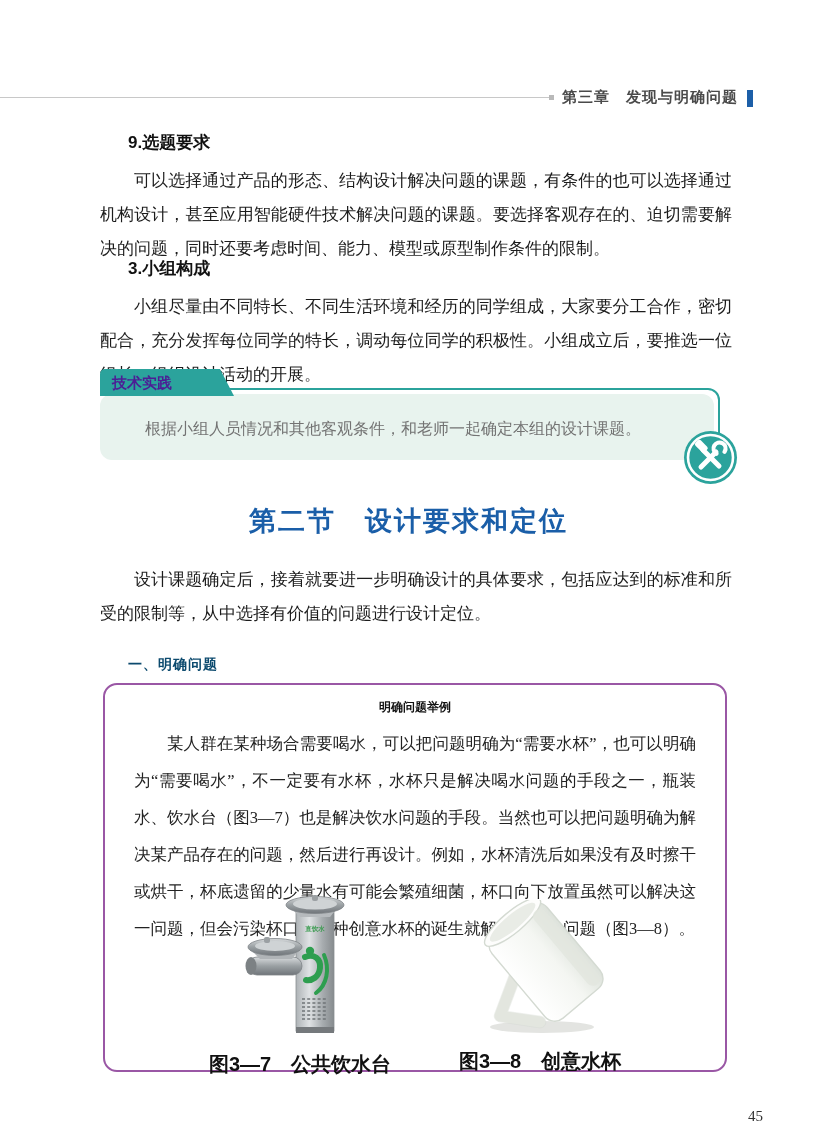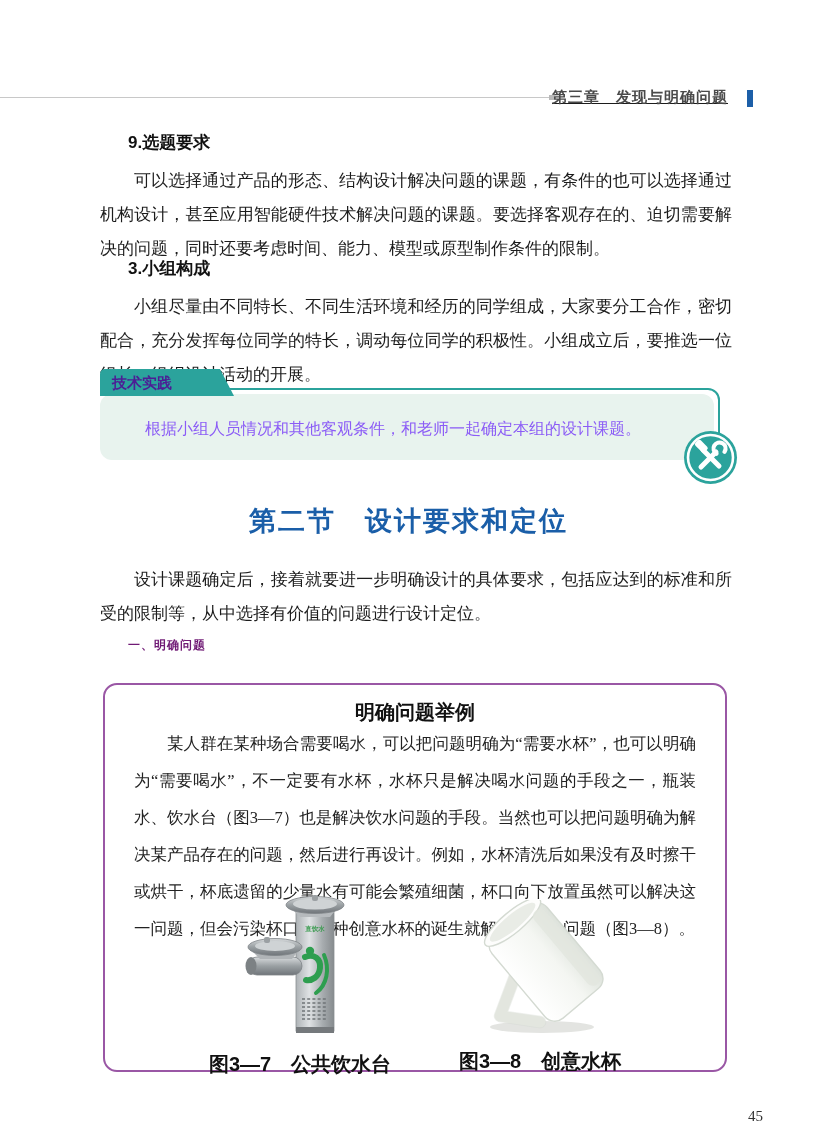--- a/index.html
+++ b/index.html
@@ -2,21 +2,21 @@
 <html><head>
 <meta charset="utf-8">
 <style>
   html,body{margin:0;padding:0;background:#ffffff;}
   .page{position:relative;width:817px;height:1146px;background:#ffffff;overflow:hidden;
         font-family:"Liberation Serif","DejaVu Serif",serif;color:#1c1c1c;}
 
   
   .chapter-rule{position:absolute;left:0;top:97px;width:550px;height:1px;background:#c8c8c8;}
   .chapter-rule-dot{position:absolute;left:549px;top:95px;width:5px;height:5px;background:#b9b9b9;}
-  .chapter-head{position:absolute;top:88px;right:64px;display:flex;align-items:flex-end;gap:19px;text-decoration:underline;}
+  .chapter-head{position:absolute;top:88px;right:64px;display:flex;align-items:flex-end;gap:9px;}
   .chapter-title{font-family:"Liberation Sans","DejaVu Sans",sans-serif;font-weight:bold;
                  font-size:15px;color:#4a4a4a;letter-spacing:1px;}
   .chapter-bar{width:6px;height:17px;background:#1C5FA8;}
 
   
   .h-num{position:absolute;left:128px;font-family:"Liberation Sans","DejaVu Sans",sans-serif;
          font-weight:bold;font-size:17px;color:#111;}
   .para{position:absolute;left:100px;width:632px;font-size:17px;line-height:34px;
         text-align:justify;text-indent:2em;color:#1c1c1c;}
 
@@ -24,37 +24,37 @@
   .practice-outline{position:absolute;left:106px;top:388px;width:610px;height:66px;
                     border:2px solid #2BA39C;border-radius:12px;background:transparent;}
   .practice-fill{position:absolute;left:100px;top:394px;width:614px;height:66px;
                  background:#E8F3EE;border-radius:12px;}
   .practice-tag{position:absolute;left:100px;top:369px;height:27px;min-width:100px;
                 background:#2BA39C;color:#4c1d95;font-family:"Liberation Sans","DejaVu Sans",sans-serif;
                 font-weight:bold;font-size:15px;line-height:27px;padding:0 22px 0 12px;
                 clip-path:polygon(0 0,calc(100% - 14px) 0,100% 100%,0 100%);
                 border-top-left-radius:5px;}
   .practice-body{position:absolute;left:145px;top:417px;width:540px;font-size:16px;
-                 line-height:24px;color:#8b5cf6;font-style:normal;}
+                 line-height:24px;color:#737373;font-style:normal;}
   .tools-badge{position:absolute;left:683px;top:430px;width:55px;height:55px;}
 
   
   .section-title{position:absolute;left:0;top:503px;width:817px;text-align:center;
                  font-family:"Liberation Sans","DejaVu Sans",sans-serif;font-weight:bold;
                  font-size:27px;color:#1A5EA8;letter-spacing:2px;}
-  .subsection-title{position:absolute;left:128px;top:637px;
+  .subsection-title{position:absolute;left:128px;top:656px;
                  font-family:"Liberation Sans","DejaVu Sans",sans-serif;font-weight:bold;
-                 font-size:12px;color:#701a75;letter-spacing:1px;}
+                 font-size:14px;color:#0c4a6e;letter-spacing:1px;}
 
   
   .example-box{position:absolute;left:103px;top:683px;width:620px;height:385px;
                border:2px solid #9A57A5;border-radius:14px;background:#fff;}
   .example-title{position:absolute;left:0;top:14px;width:100%;text-align:center;
                  font-family:"Liberation Sans","DejaVu Sans",sans-serif;font-weight:bold;
-                 font-size:20px;color:#111;}
+                 font-size:12px;color:#111;}
   .example-body{position:absolute;left:29px;top:40px;width:562px;font-size:16.5px;
                 line-height:37px;text-align:justify;text-indent:2em;color:#222;}
   .figure{position:absolute;text-align:center;}
   .figure-1{left:95px;top:208px;width:200px;}
   .figure-2{left:335px;top:215px;width:200px;}
   .figure-caption{margin-top:4px;font-family:"Liberation Sans","DejaVu Sans",sans-serif;
                   font-weight:bold;font-size:20px;color:#111;}
 
   .page-number{position:absolute;left:748px;top:1108px;font-size:15px;color:#333;}
 </style>

